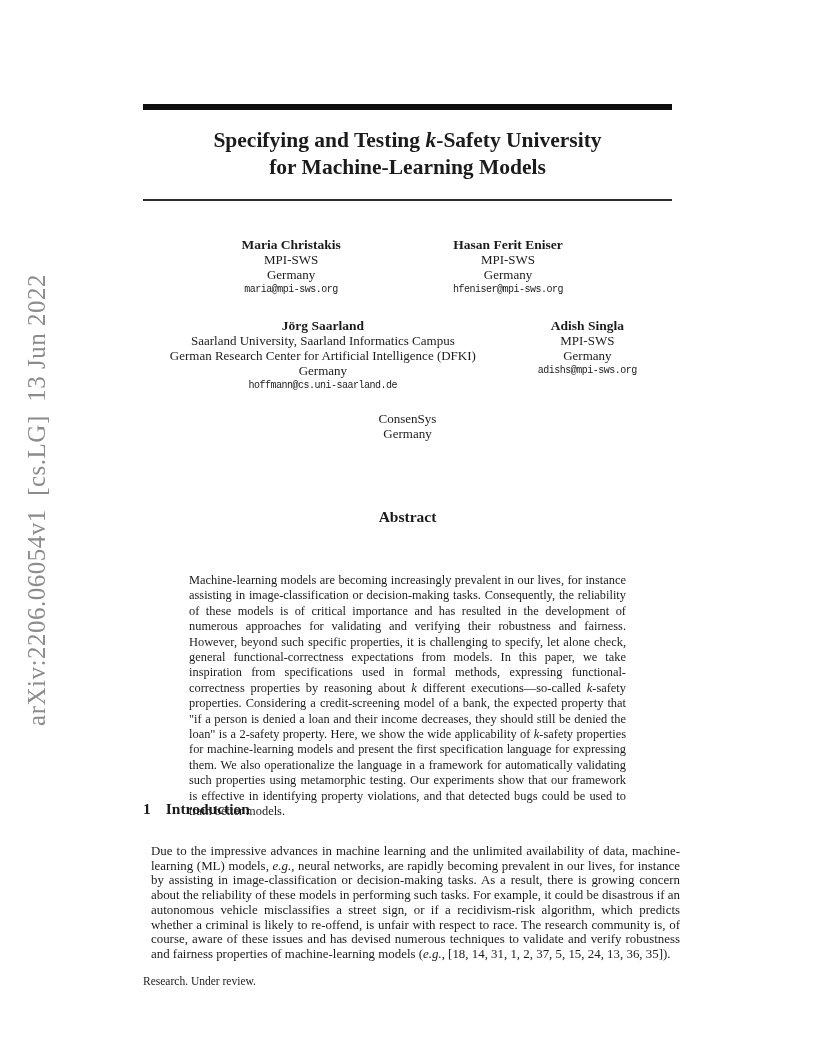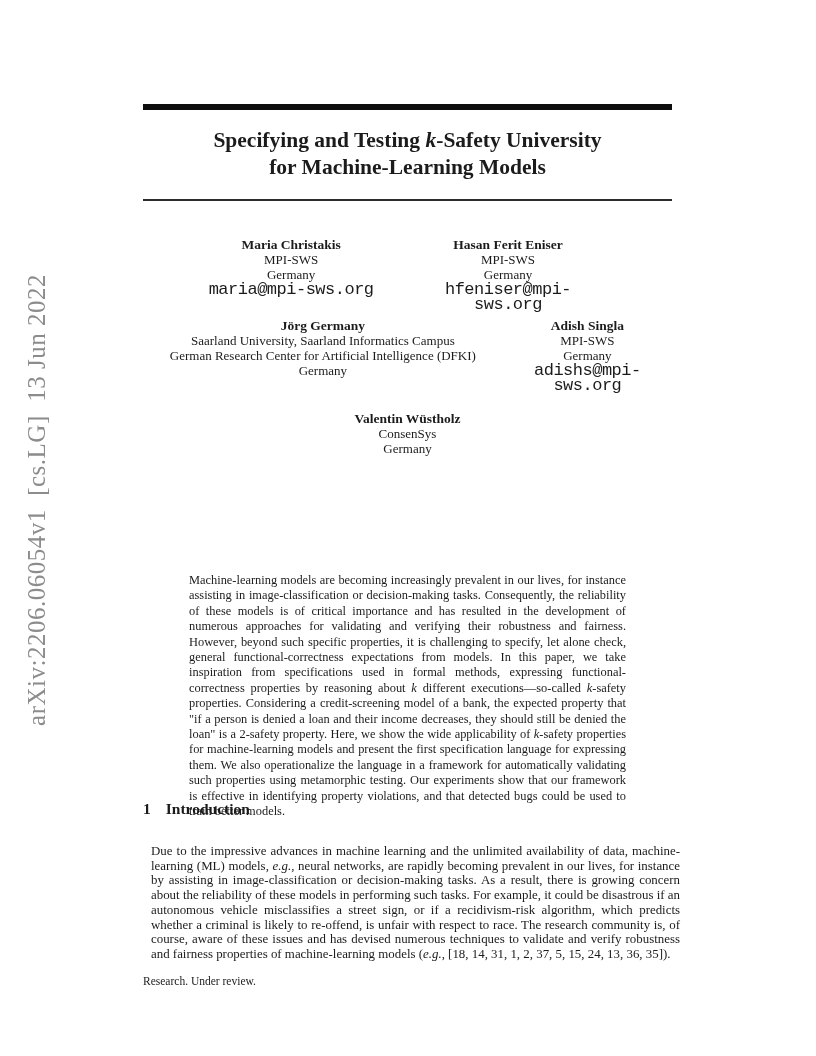--- a/index.html
+++ b/index.html
@@ -47,21 +47,21 @@
   .row2 { top: 318px; }
   .row2 .col-a { width: 68%; }
   .row2 .col-b { width: 32%; }
   .row3 { top: 411px; }
   .row3 .col-a { width: 100%; }
   .author-block { text-align: center; }
   .author-name { font-weight: bold; font-size: 13.5px; line-height: 15px; }
   .author-aff  { font-size: 13px; line-height: 15px; }
   .author-email {
     font-family: "Liberation Mono", monospace;
-    font-size: 17px; line-height: 15px; letter-spacing: -0.5px;
+    font-size: 10px; line-height: 15px; letter-spacing: -0.5px;
   }
 
   .abstract-heading {
     position: absolute; top: 508px; left: 0; width: 100%;
     margin: 0; text-align: center;
     font-size: 15.5px; font-weight: bold;
   }
   .abstract-body {
     position: absolute; top: 573px; left: 46px; width: 437px;
     margin: 0; text-align: justify;
@@ -111,41 +111,42 @@
       <div class="author-block col-b">
         <div class="author-name">Hasan Ferit Eniser</div>
         <div class="author-aff">MPI-SWS</div>
         <div class="author-aff">Germany</div>
         <div class="author-email">hfeniser@mpi-sws.org</div>
       </div>
     </div>
 
     <div class="authors-row row2">
       <div class="author-block col-a">
-        <div class="author-name">Jörg Germany</div>
+        <div class="author-name">Jörg Saarland</div>
         <div class="author-aff">Saarland University, Saarland Informatics Campus</div>
         <div class="author-aff">German Research Center for Artificial Intelligence (DFKI)</div>
         <div class="author-aff">Germany</div>
+        <div class="author-email">hoffmann@cs.uni-saarland.de</div>
       </div>
       <div class="author-block col-b">
         <div class="author-name">Adish Singla</div>
         <div class="author-aff">MPI-SWS</div>
         <div class="author-aff">Germany</div>
         <div class="author-email">adishs@mpi-sws.org</div>
       </div>
     </div>
 
     <div class="authors-row row3">
       <div class="author-block col-a">
-        <div class="author-name">Valentin Wüstholz</div>
         <div class="author-aff">ConsenSys</div>
         <div class="author-aff">Germany</div>
       </div>
     </div>
 
+    <h2 class="abstract-heading">Abstract</h2>
 
     <p class="abstract-body"><span>Machine-learning models are becoming increasingly prevalent in our lives, for instance assisting in image-classification or decision-making tasks. Consequently, the reliability of these models is of critical importance and has resulted in the development of numerous approaches for validating and verifying their robustness and fairness. However, beyond such specific properties, it is challenging to specify, let alone check, general functional-correctness expectations from models. In this paper, we take inspiration from specifications used in formal methods, expressing functional-correctness properties by reasoning about </span><span class="rt-i">k</span><span> different executions—so-called </span><span class="rt-i">k</span><span>-safety properties. Considering a credit-screening model of a bank, the expected property that "if a person is denied a loan and their income decreases, they should still be denied the loan" is a 2-safety property. Here, we show the wide applicability of </span><span class="rt-i">k</span><span>-safety properties for machine-learning models and present the first specification language for expressing them. We also operationalize the language in a framework for automatically validating such properties using metamorphic testing. Our experiments show that our framework is effective in identifying property violations, and that detected bugs could be used to train better models.</span></p>
 
     <h2 class="section-heading"><span class="sec-num">1</span><span>Introduction</span></h2>
 
     <p class="body-par"><span>Due to the impressive advances in machine learning and the unlimited availability of data, machine-learning (ML) models, </span><span class="rt-i">e.g.</span><span>, neural networks, are rapidly becoming prevalent in our lives, for instance by assisting in image-classification or decision-making tasks. As a result, there is growing concern about the reliability of these models in performing such tasks. For example, it could be disastrous if an autonomous vehicle misclassifies a street sign, or if a recidivism-risk algorithm, which predicts whether a criminal is likely to re-offend, is unfair with respect to race. The research community is, of course, aware of these issues and has devised numerous techniques to validate and verify robustness and fairness properties of machine-learning models (</span><span class="rt-i">e.g.</span><span>, [18, 14, 31, 1, 2, 37, 5, 15, 24, 13, 36, 35]).</span></p>
 
     <div class="footer-note">Research. Under review.</div>
 
   </div>

